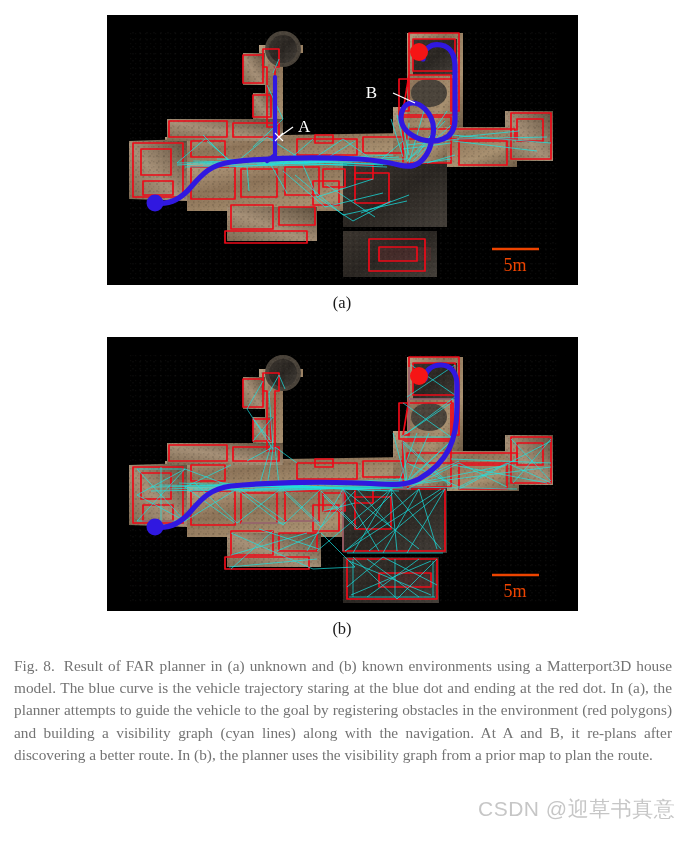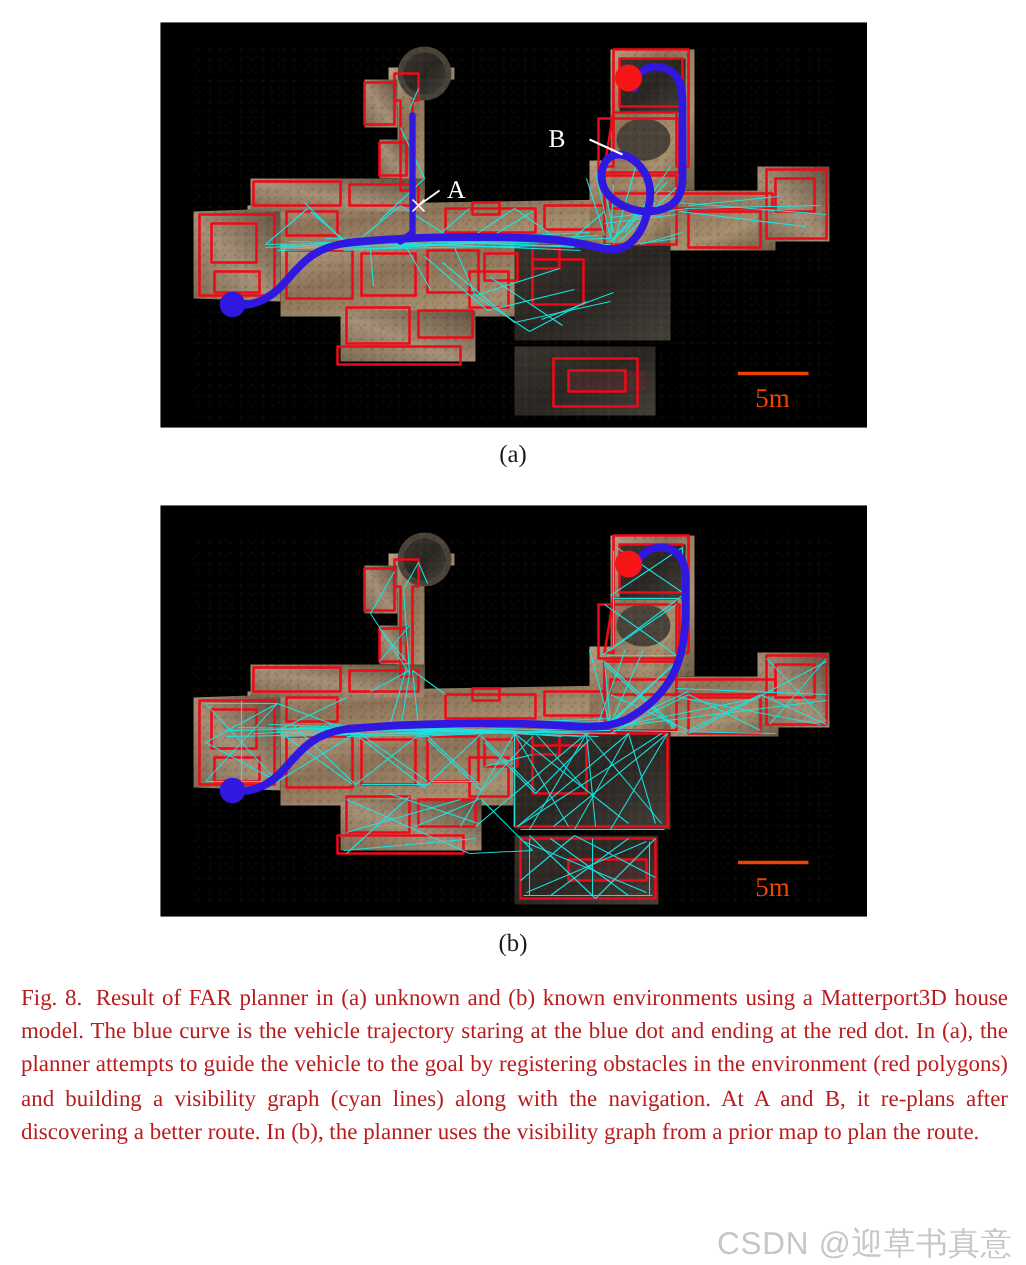--- a/index.html
+++ b/index.html
@@ -47,40 +47,39 @@
   #subcap-b { top: 619px; }
 
   
   .caption {
     position: absolute;
     left: 14px;
     top: 655px;
     width: 658px;
     font-size: 15.3px;
     line-height: 1.45;
-    color: #b91c1c;
+    color: #737373;
     text-align: justify;
     text-justify: inter-word;
     font-family: "Liberation Serif", "DejaVu Serif", serif;
     hyphens: none;
   }
   .caption .figlabel { margin-right: 9px; }
 
   
   .watermark {
     position: absolute;
     left: 478px;
     top: 795px;
     font-size: 21px;
     color: rgba(120,120,120,0.42);
     font-family: "Liberation Sans", "DejaVu Sans", sans-serif;
     letter-spacing: 0.5px;
     white-space: nowrap;
     pointer-events: none;
-    margin-top: 20px;
   }
 </style>
 </head>
 <body>
 
 <div class="page">
 
   <div class="panel" id="panel-a">
     <svg viewBox="0 0 471 270" preserveAspectRatio="none">
       <defs>

